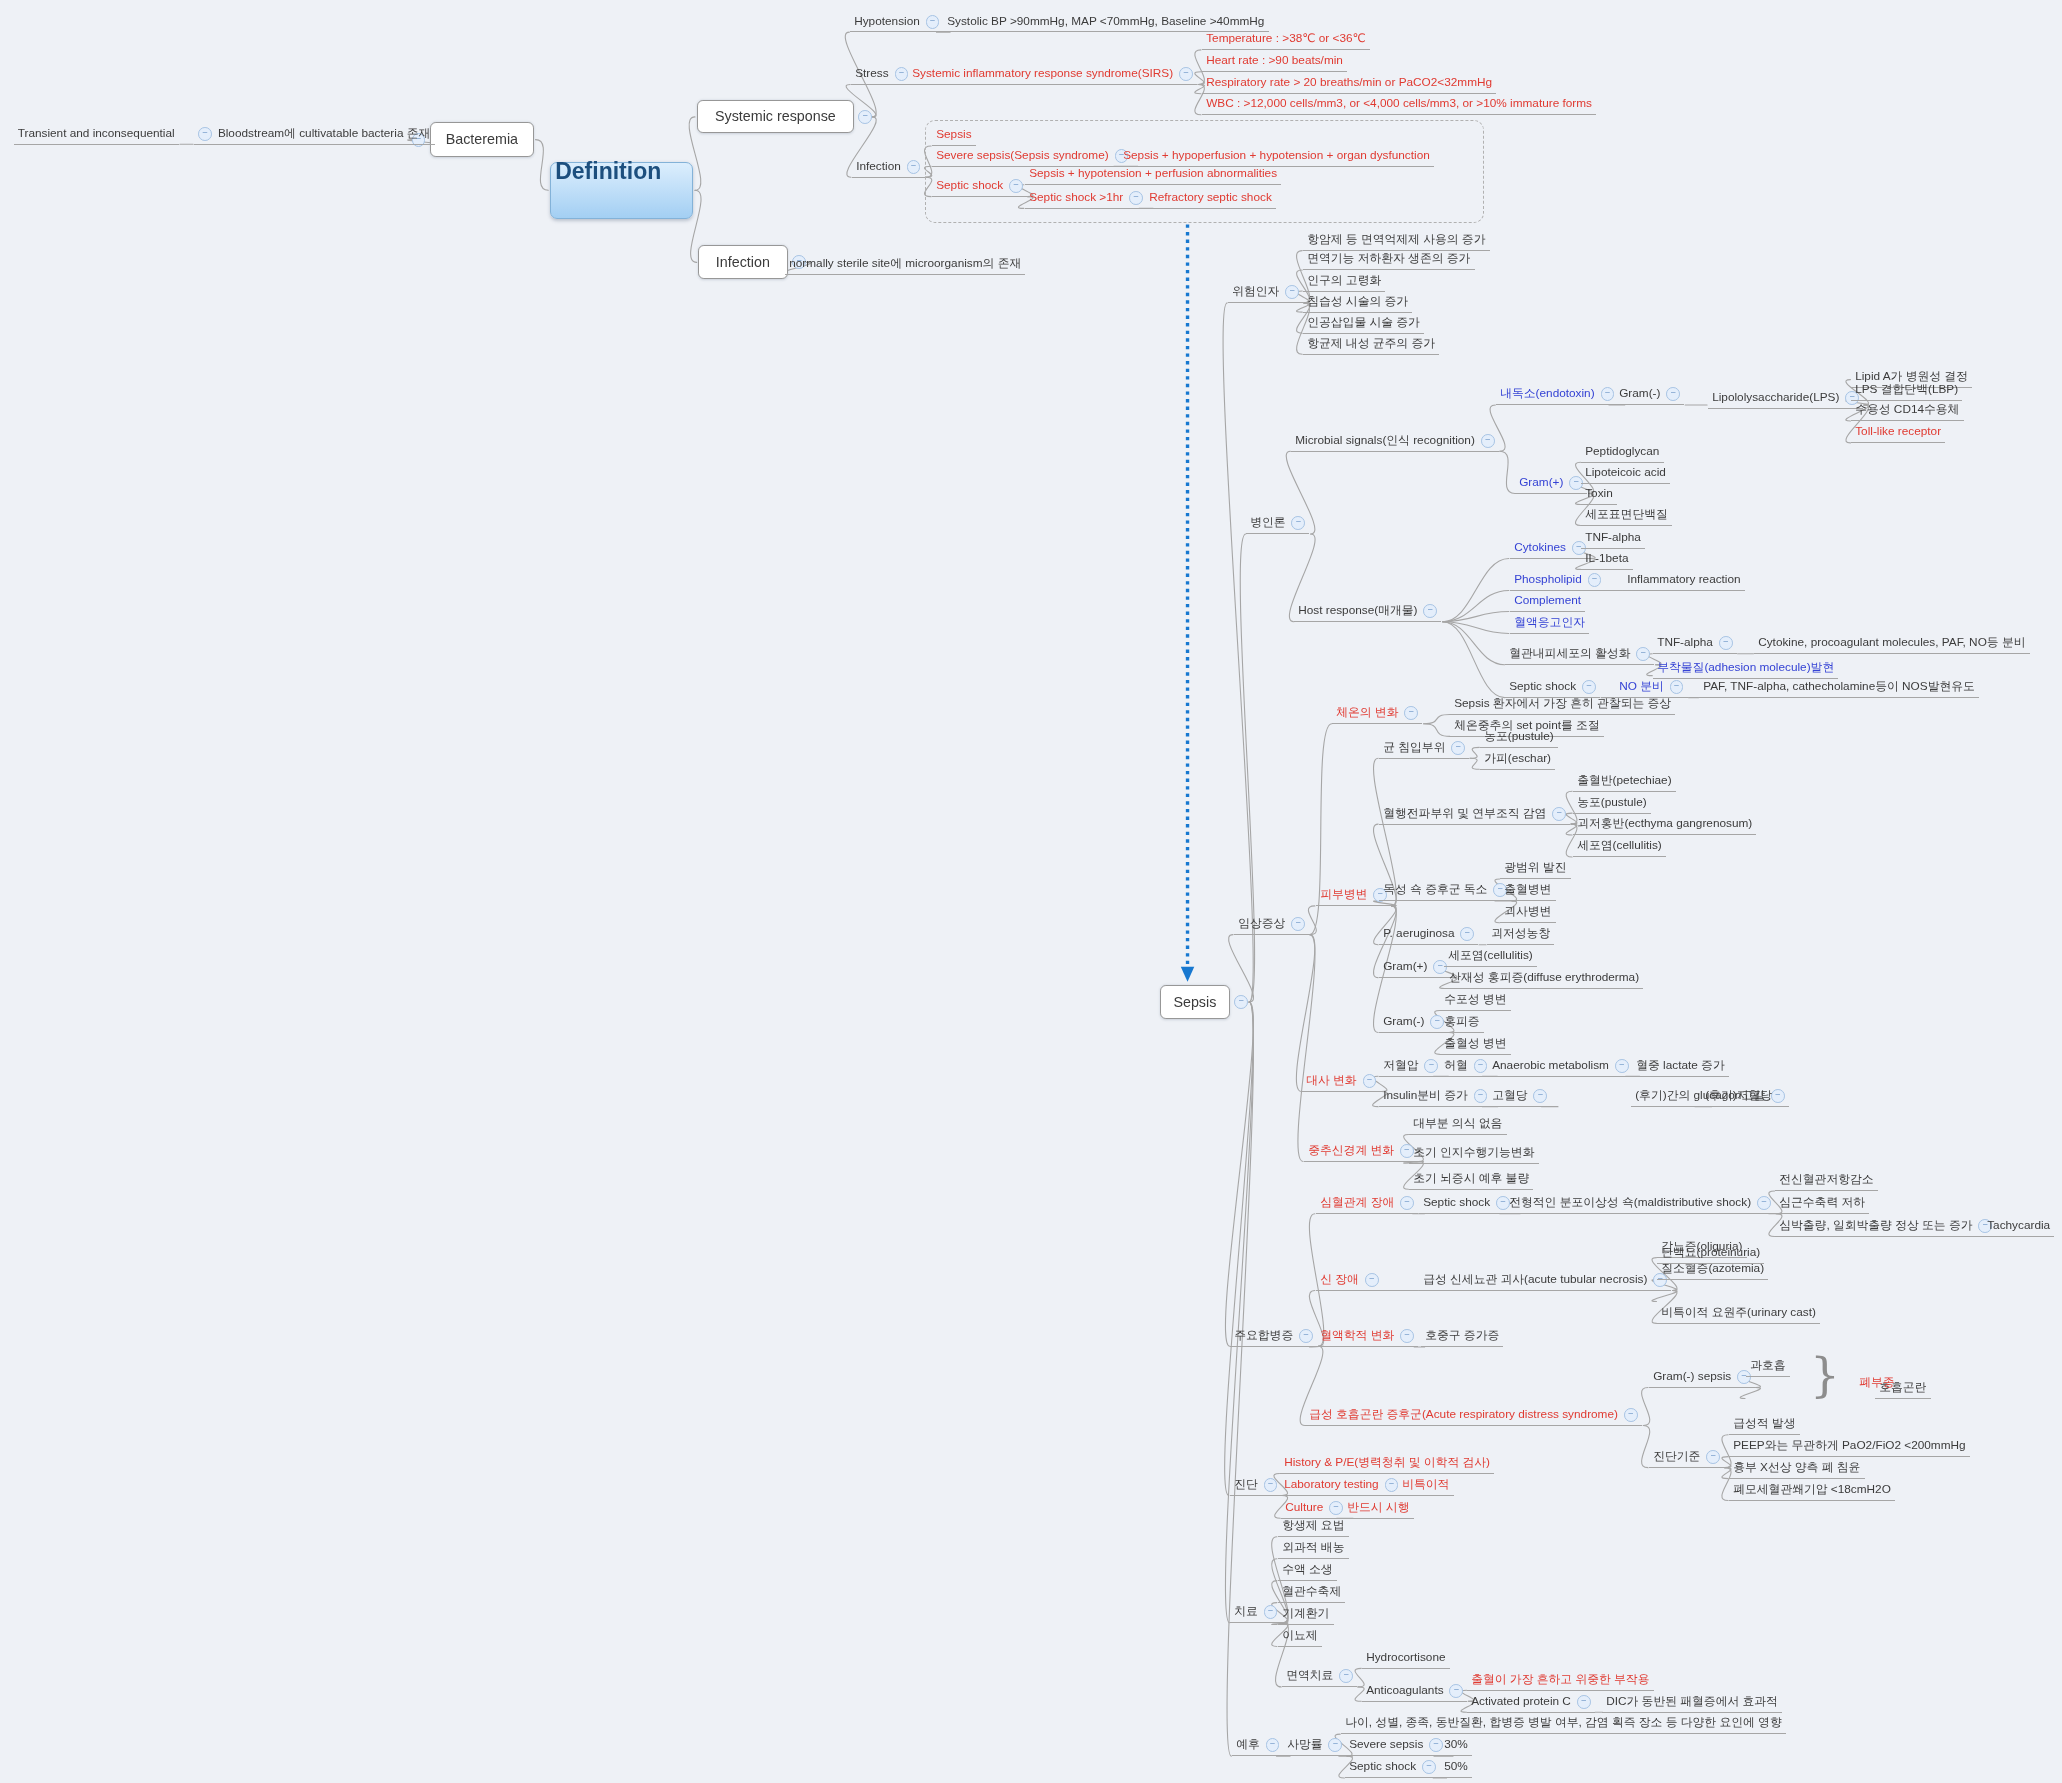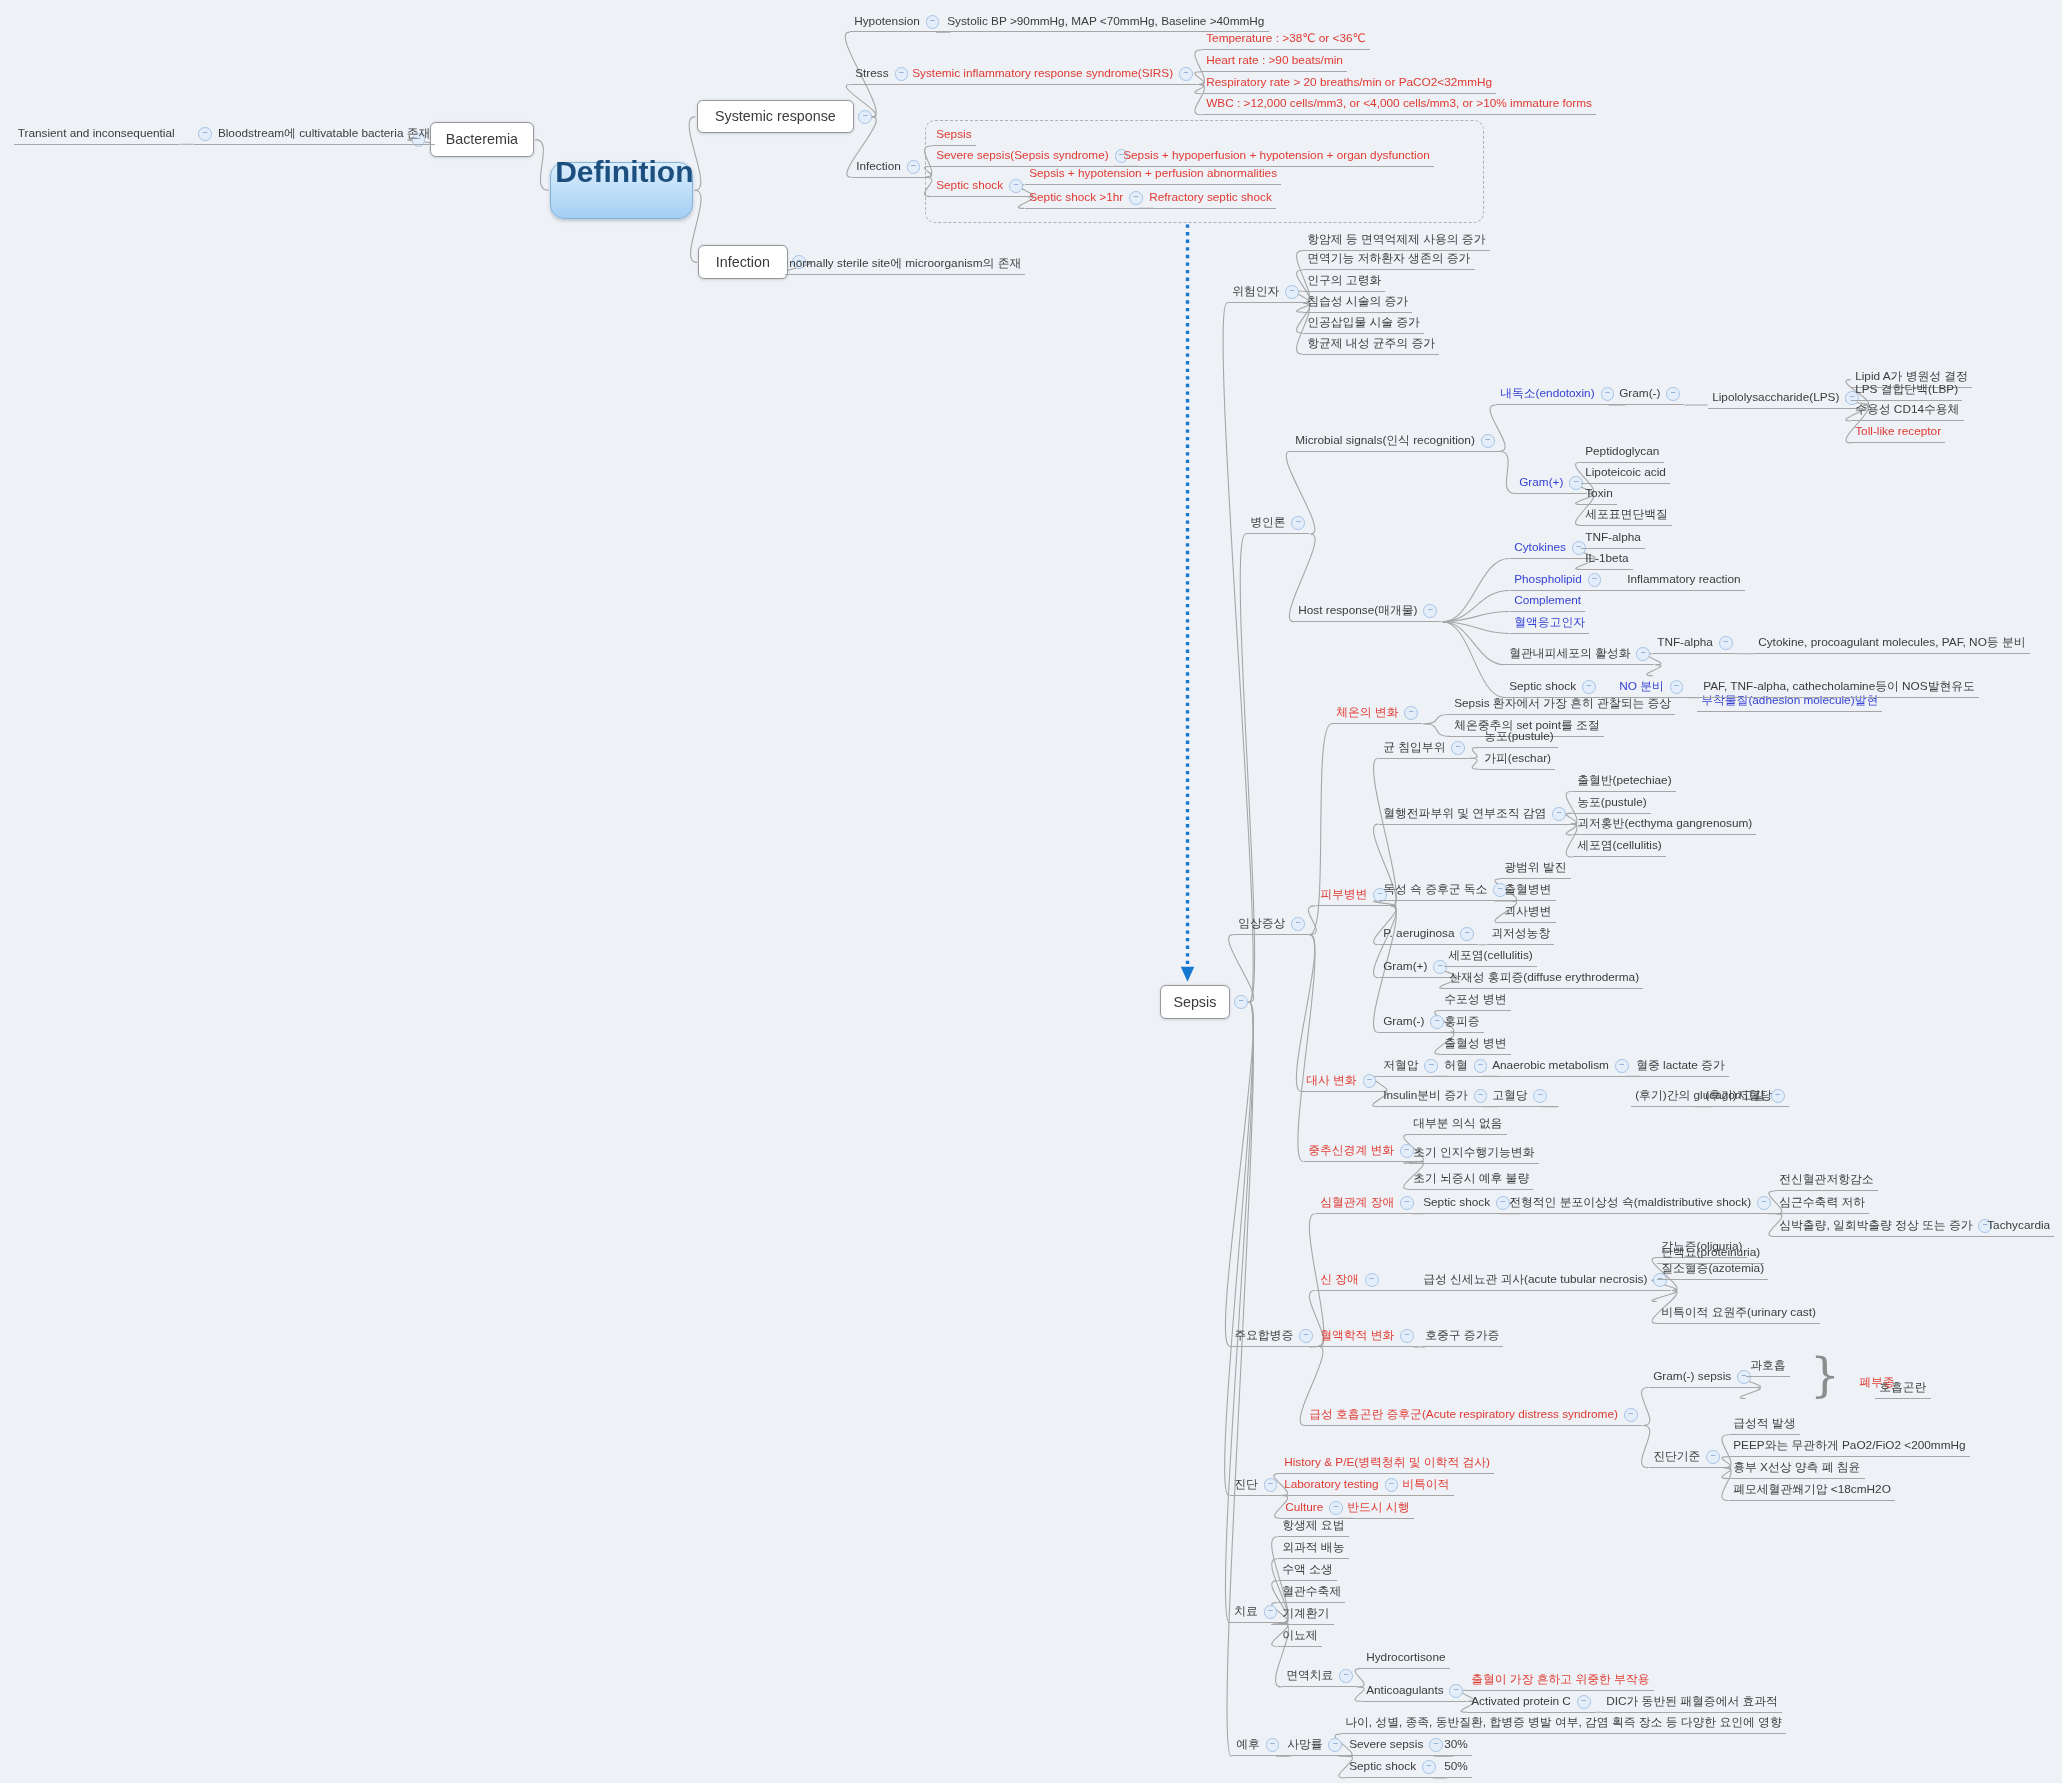--- a/index.html
+++ b/index.html
@@ -9,21 +9,21 @@
   #map{position:absolute;left:0;top:0;width:2063px;height:1784px;}
   #edges{position:absolute;left:0;top:0;z-index:0;}
   .node{position:absolute;z-index:2;white-space:nowrap;
         font:11.8px/17px "Liberation Sans","DejaVu Sans",sans-serif;
         color:#3b3b3b;padding:0 4.2px 1.7px 4.2px;border-bottom:1.2px solid #a6a6a6;}
   .node.nounder{border-bottom:none;}
   .node.box{border:1.1px solid #979797;border-radius:5.9px;background:#ffffff;
         display:flex;align-items:center;justify-content:center;
         font-size:14.3px;padding:0 8.4px;box-shadow:0 0.8px 2.5px rgba(40,60,90,.18);}
   .node.root{background:linear-gradient(#dcEEfd,#a3cff3);border:1.2px solid #83b2d8;
-        border-radius:14px;color:#1d4f7e;font-weight:bold;font-size:30px;
+        border-radius:7px;color:#1d4f7e;font-weight:bold;font-size:23px;
         box-shadow:0 1.7px 3.4px rgba(40,60,90,.25);}
   .c-r{color:#e03a31;}
   .c-b{color:#3442d4;}
   .icon{display:inline-block;width:11.8px;height:11.8px;line-height:10px;border-radius:50%;
         background:#e4eefb;border:0.8px solid #a6c3e4;color:#6e97c6;font-size:9.3px;
         text-align:center;margin-left:5.9px;vertical-align:0.8px;cursor:pointer;}
   .leftward .icon{margin:0 5.9px 0 0;}
   .box .icon{position:absolute;right:-19.4px;top:50%;margin:-6.7px 0 0 0;}
   .box.leftward .icon{left:-19.4px;right:auto;}
   #dashedbox{position:absolute;left:925px;top:120px;width:557px;height:101px;
@@ -253,21 +253,21 @@
     <div class="node c-b" style="left: 1510px; top: 539px;"><span>Cytokines</span><span class="icon">−</span></div>
     <div class="node" style="left: 1581px; top: 529px;"><span>TNF-alpha</span></div>
     <div class="node" style="left: 1581px; top: 550px;"><span>IL-1beta</span></div>
     <div class="node c-b" style="left: 1510px; top: 571px;"><span>Phospholipid</span><span class="icon">−</span></div>
     <div class="node" style="left: 1623px; top: 571px;"><span>Inflammatory reaction</span></div>
     <div class="node c-b" style="left: 1510px; top: 592px;"><span>Complement</span></div>
     <div class="node c-b" style="left: 1510px; top: 614px;"><span>혈액응고인자</span></div>
     <div class="node" style="left: 1505px; top: 645px;"><span>혈관내피세포의 활성화</span><span class="icon">−</span></div>
     <div class="node" style="left: 1653px; top: 634px;"><span>TNF-alpha</span><span class="icon">−</span></div>
     <div class="node" style="left: 1754px; top: 634px;"><span>Cytokine, procoagulant molecules, PAF, NO등 분비</span></div>
-    <div class="node c-b" style="left: 1653px; top: 692px; margin-left: 44px;"><span>부착물질(adhesion molecule)발현</span></div>
+    <div class="node c-b" style="left: 1653px; top: 659px;"><span>부착물질(adhesion molecule)발현</span></div>
     <div class="node" style="left: 1505px; top: 678px;"><span>Septic shock</span><span class="icon">−</span></div>
     <div class="node c-b" style="left: 1615px; top: 678px;"><span>NO 분비</span><span class="icon">−</span></div>
     <div class="node" style="left: 1699px; top: 678px;"><span>PAF, TNF-alpha, cathecholamine등이 NOS발현유도</span></div>
     <div class="node" style="left: 1234px; top: 915px;"><span>임상증상</span><span class="icon">−</span></div>
     <div class="node c-r" style="left: 1332px; top: 704px;"><span>체온의 변화</span><span class="icon">−</span></div>
     <div class="node" style="left: 1450px; top: 695px;"><span>Sepsis 환자에서 가장 흔히 관찰되는 증상</span></div>
     <div class="node" style="left: 1450px; top: 717px;"><span>체온중추의 set point를 조절</span></div>
     <div class="node c-r" style="left: 1316px; top: 886px;"><span>피부병변</span><span class="icon">−</span></div>
     <div class="node" style="left: 1379px; top: 739px;"><span>균 침입부위</span><span class="icon">−</span></div>
     <div class="node" style="left: 1480px; top: 728px;"><span>농포(pustule)</span></div>

